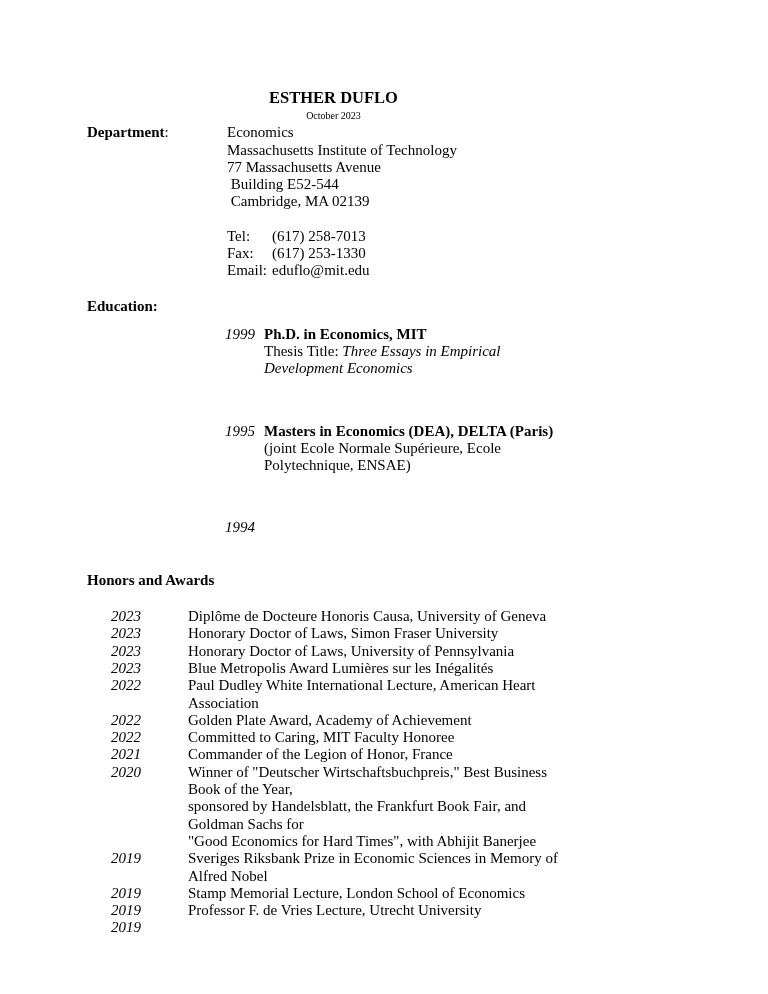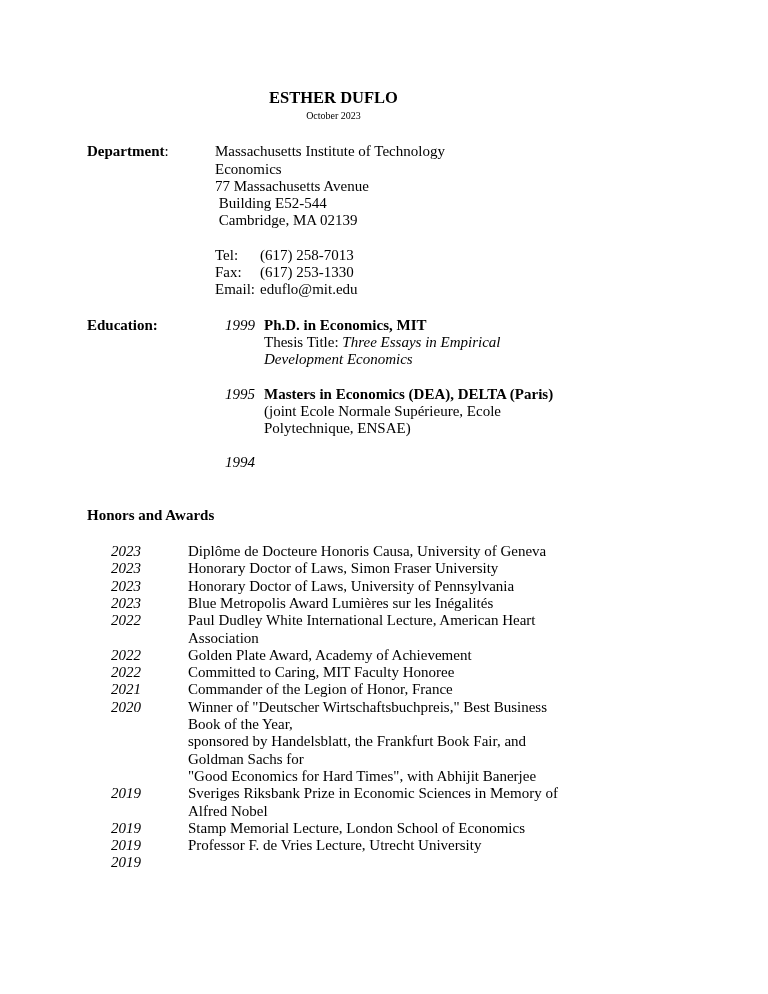--- a/index.html
+++ b/index.html
@@ -13,32 +13,32 @@
     padding:89px 88px 0 87px;
     overflow:hidden;
   }
   .doc-header{text-align:center;}
   .doc-title{font-size:16.5px;line-height:18px;font-weight:700;}
   .doc-date{font-size:10px;line-height:17.3px;}
 
   .bold{font-weight:700;}
   .italic{font-style:italic;}
 
-  .contact-section{margin-top:19px;display:grid;grid-template-columns:128px 1fr;}
+  .contact-section{display:grid;grid-template-columns:128px 1fr;gap:12px;}
   .addr-line{white-space:pre-wrap;}
   .tel-block{margin-top:17px;}
   .contact-row{display:flex;align-items:center;}
   .contact-row-label{min-width:45px;}
 
   .citizenship-section{margin-top:17px;display:grid;grid-template-columns:128px 1fr;}
 
   .education-section{margin-top:18px;display:flex;}
   .edu-label{width:138px;flex:0 0 138px;font-weight:700;}
   .edu-entries{display:flex;flex-direction:column;}
-  .edu-entry{display:flex;margin-bottom:17px;}
+  .edu-entry{display:flex;margin-bottom:17px;margin-top:28px;}
   .edu-entry:last-child{margin-bottom:0;}
   .edu-year{width:39px;flex:0 0 39px;font-style:italic;}
   .edu-degree{font-weight:700;}
 
   .honors-heading{margin-top:35px;font-weight:700;}
   .honors-list{margin-top:19px;margin-left:24px;}
   .honor-row{display:flex;}
   .honor-year{width:77px;flex:0 0 77px;font-style:italic;}
   .honor-text{flex:1;}
 </style>
@@ -49,22 +49,22 @@
 
   <div class="doc-header">
     <div class="doc-title">ESTHER DUFLO</div>
     <div class="doc-date">October 2023</div>
   </div>
 
   <div class="contact-section">
     <div><span class="bold">Department</span><span>:</span></div>
     <div>
       <div>
+          <div class="addr-line">Economics</div>
           <div class="addr-line">Massachusetts Institute of Technology</div>
-          <div class="addr-line">Economics</div>
           <div class="addr-line">77 Massachusetts Avenue</div>
           <div class="addr-line"> Building E52-544</div>
           <div class="addr-line"> Cambridge, MA 02139</div>
         </div>
       <div class="tel-block">
         <div class="contact-row">
           <span class="contact-row-label">Tel:</span>
           <span>(617) 258-7013</span>
         </div>
         <div class="contact-row">

